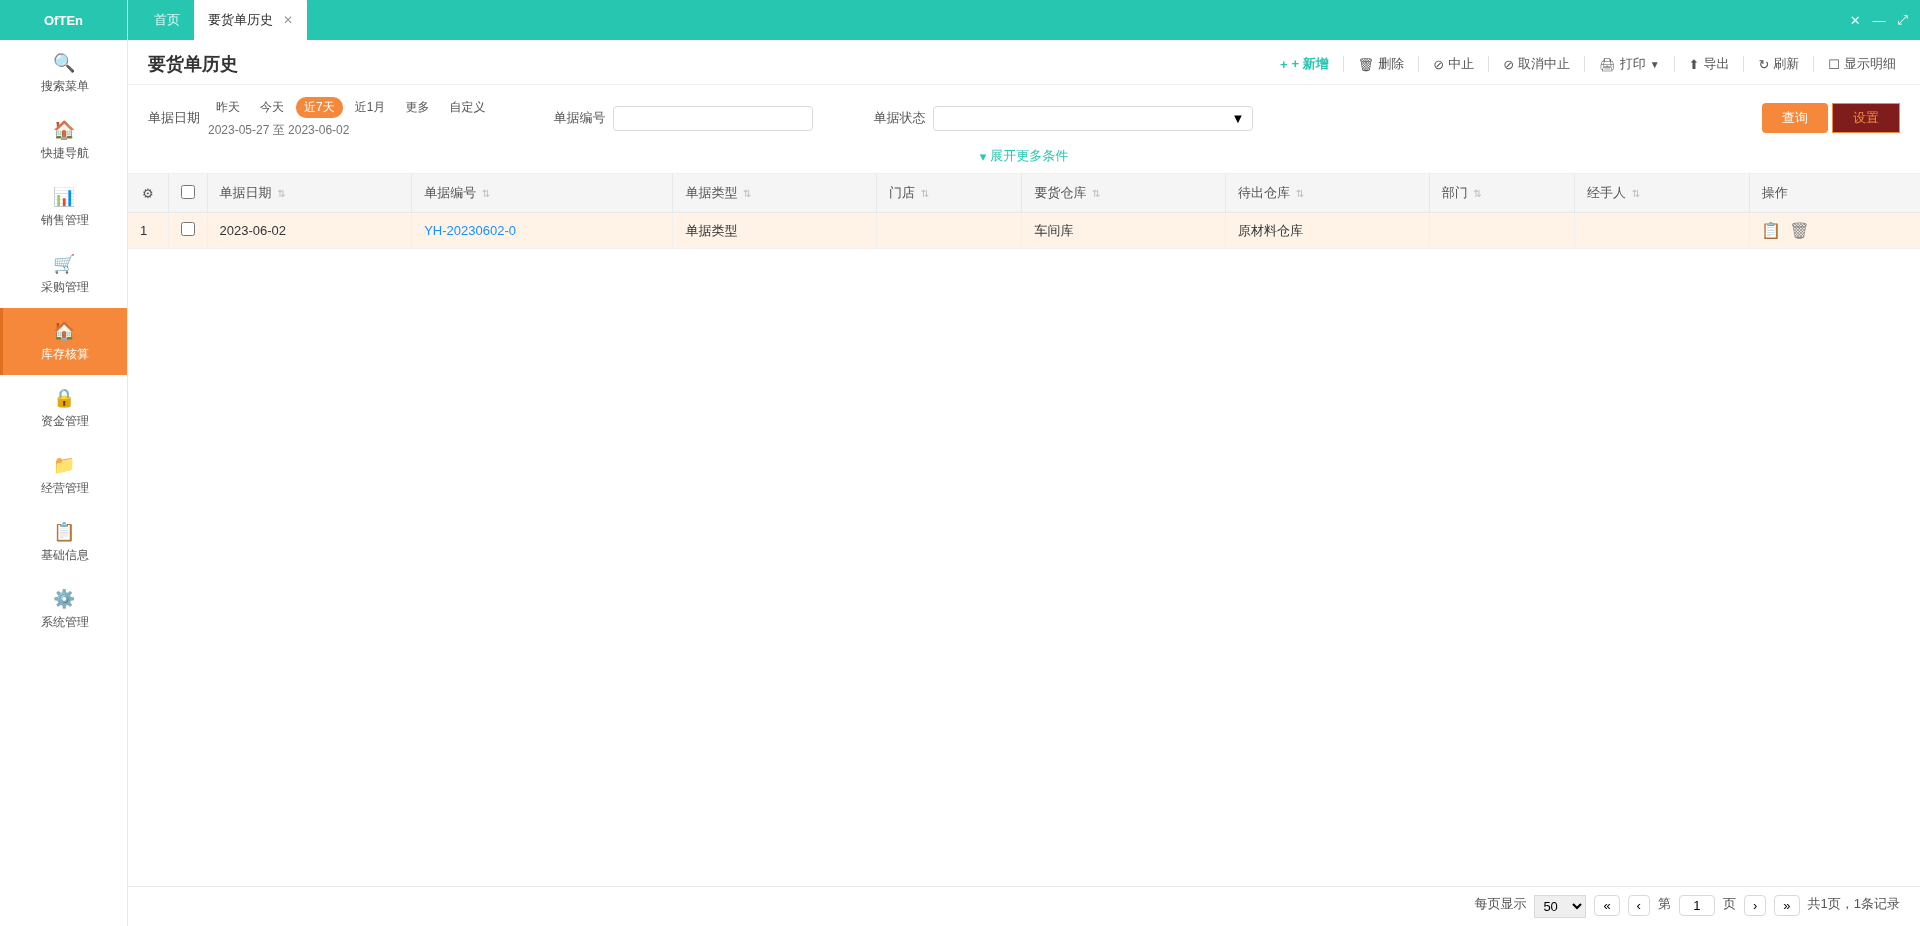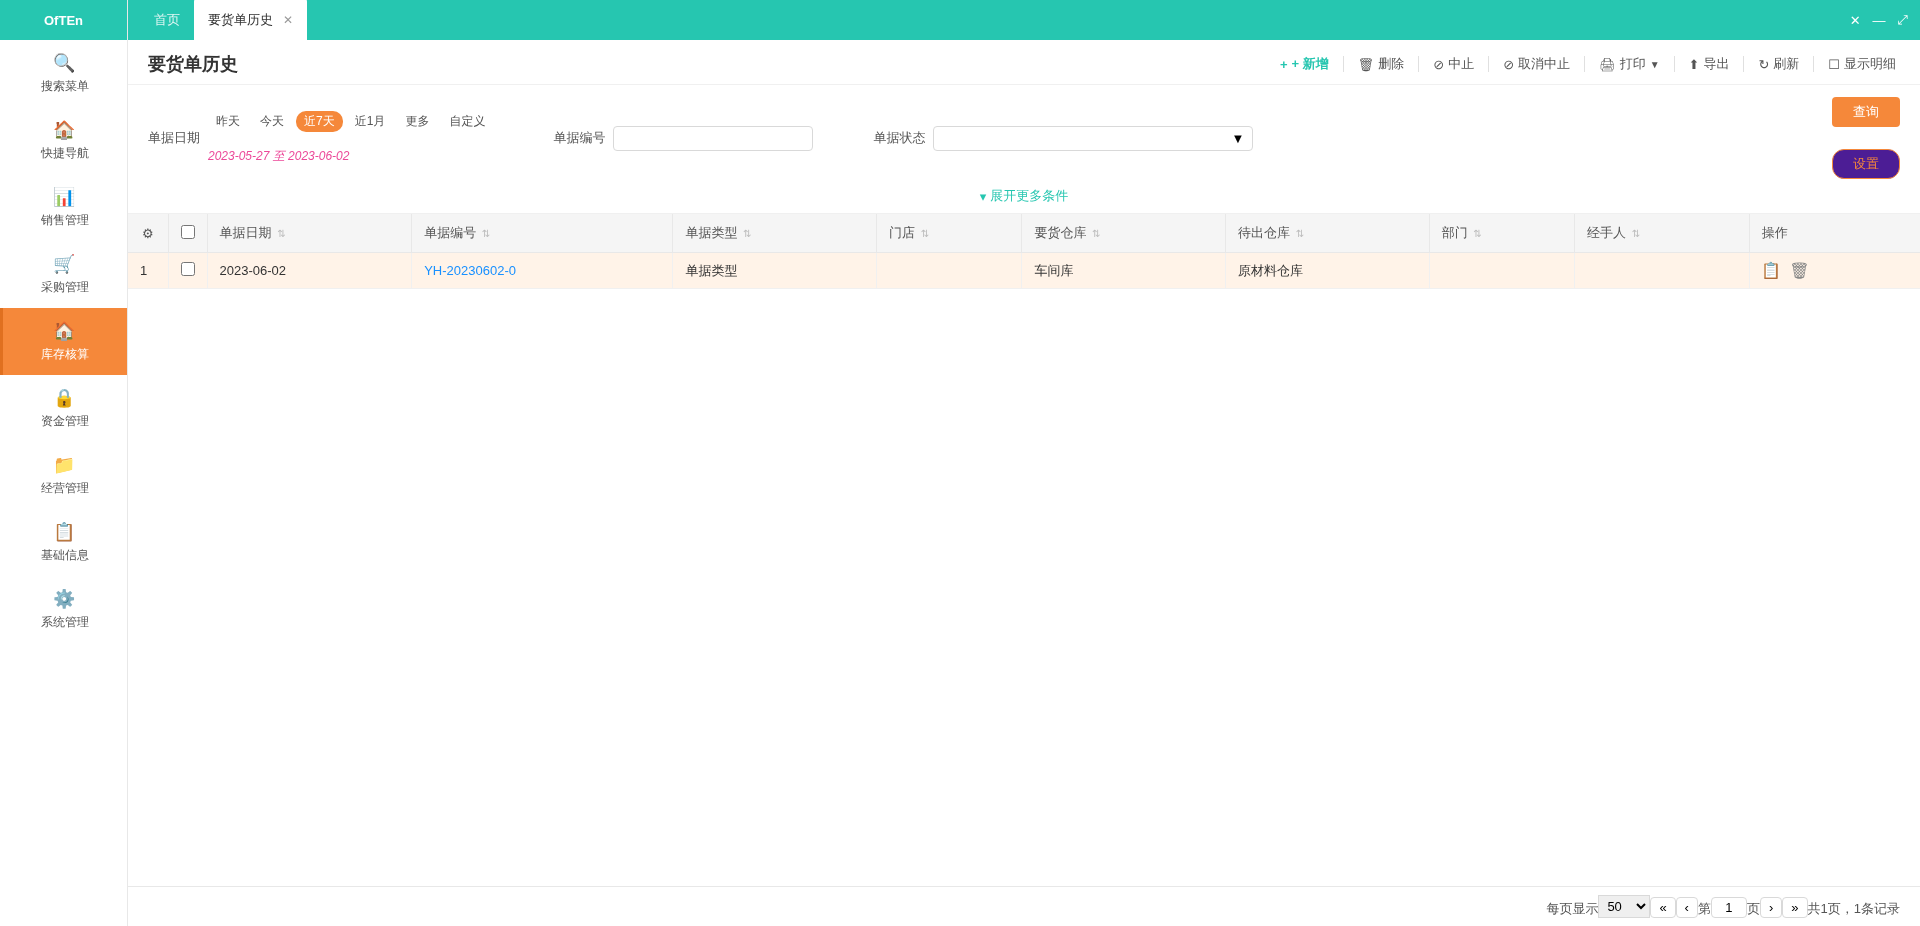--- a/index.html
+++ b/index.html
@@ -113,21 +113,21 @@
     .filter-label { color: #555; white-space: nowrap; }
     .date-shortcuts { display: flex; align-items: center; gap: 4px; }
     .date-shortcut {
       padding: 2px 8px;
       border-radius: 10px;
       cursor: pointer;
       color: #555;
       font-size: 12px;
     }
     .date-shortcut.active { background: #f5883a; color: #fff; }
-    .date-range { font-size: 12px; color: #ec4899; margin-top: 16px; font-style: italic; }
+    .date-range { font-size: 12px; color: #737373; margin-top: 4px; }
     .filter-input {
       border: 1px solid #d9d9d9;
       border-radius: 4px;
       padding: 4px 8px;
       font-size: 13px;
       width: 200px;
       outline: none;
     }
     .filter-select-wrap {
       display: flex;
@@ -155,29 +155,29 @@
     .query-btn {
       background: #f5883a;
       color: #fff;
       border: none;
       border-radius: 4px;
       padding: 6px 20px;
       cursor: pointer;
       font-size: 13px;
     }
     .set-btn {
-      background: #4c1d95;
+      background: #7f1d1d;
       color: #f5883a;
       border: 1px solid #f5883a;
-      border-radius: 12px;
+      border-radius: 0;
       padding: 5px 20px;
       cursor: pointer;
       font-size: 13px;
     }
-    .filter-actions { display: flex; flex-direction: column; gap: 22px; margin-left: 10px; }
+    .filter-actions { display: flex; gap: 4px; margin-left: 10px; }
 
     
     .table-container {
       flex: 1;
       overflow: auto;
       padding: 0 0;
     }
     table {
       width: 100%;
       border-collapse: collapse;
@@ -221,25 +221,26 @@
       border-top: 1px solid #e8e8e8;
       font-size: 13px;
       color: #555;
       background: #fafafa;
       flex-shrink: 0;
     }
 
     
     .pagination-bar {
       display: flex;
-      align-items: flex-end;
+      align-items: flex-start;
       justify-content: flex-end;
       padding: 8px 20px;
       border-top: 1px solid #e8e8e8;
       background: #fff;
+      gap: 8px;
       font-size: 13px;
       color: #555;
       flex-shrink: 0;
     }
     .page-size-select {
       border: 1px solid #d9d9d9;
       border-radius: 0;
       padding: 2px 4px;
       font-size: 13px;
     }

